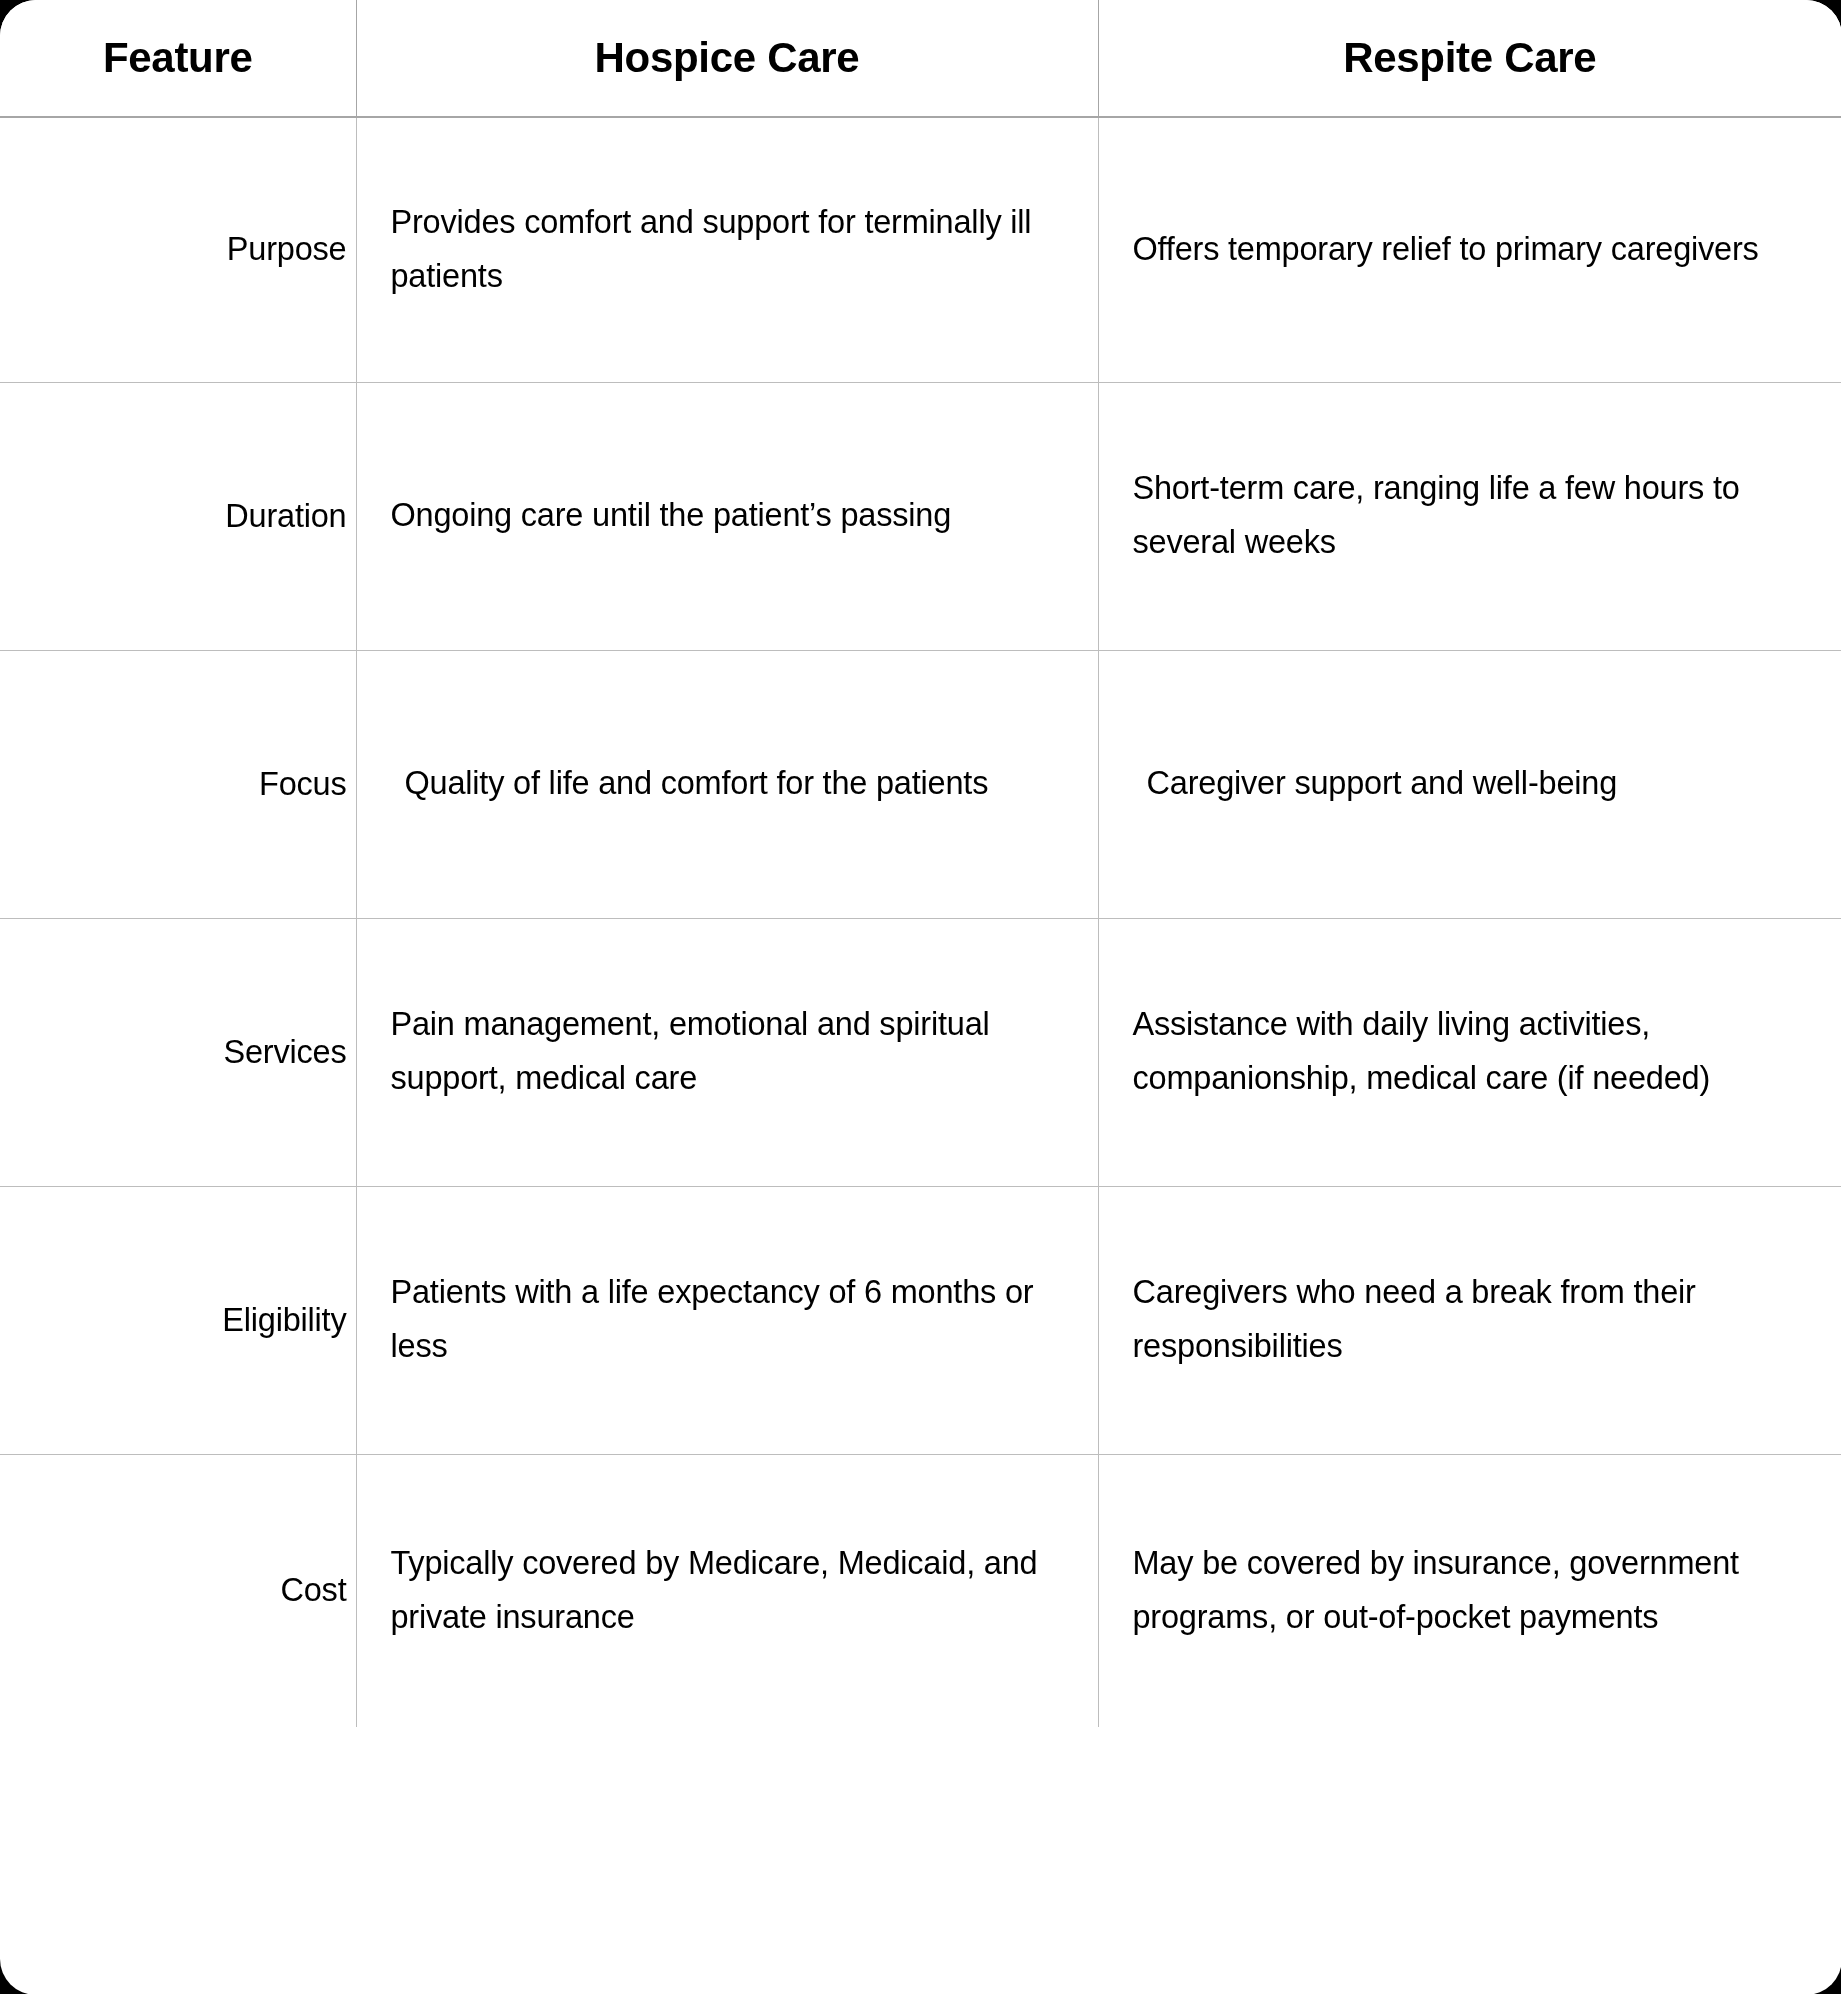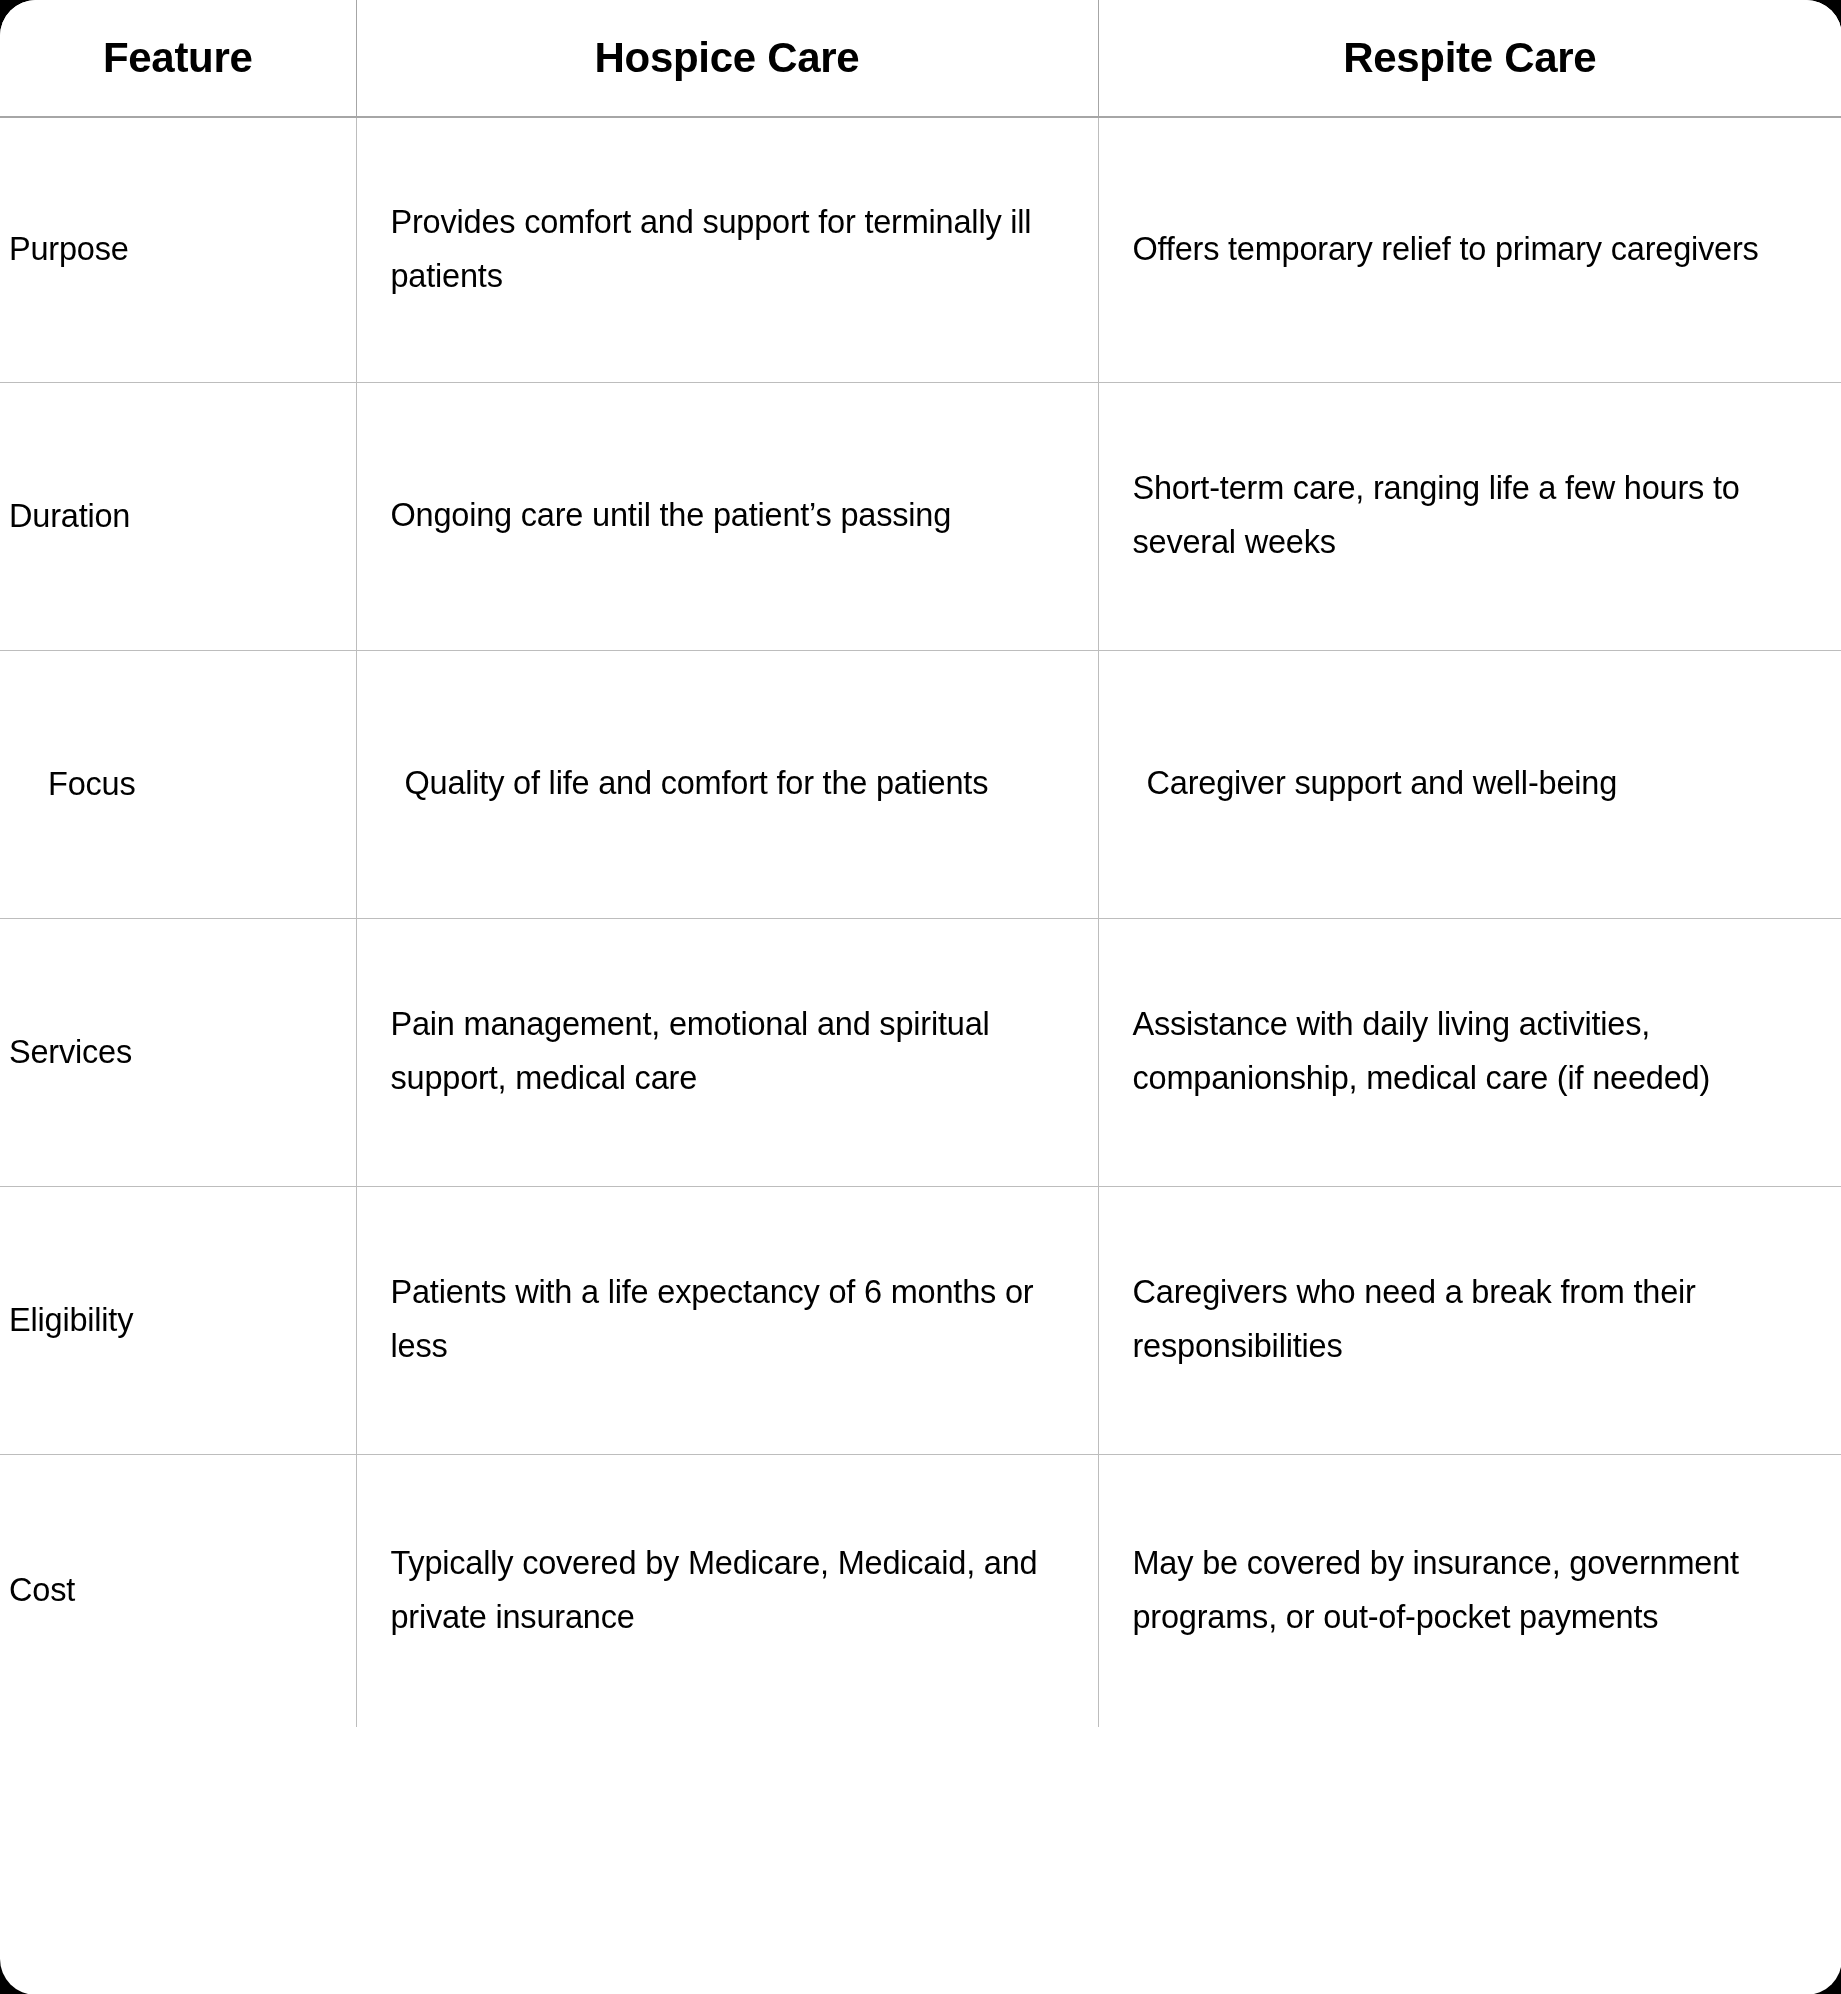--- a/index.html
+++ b/index.html
@@ -67,21 +67,21 @@
     border-bottom: 1.9px solid #bdbdbd;
     border-right: 1.9px solid #bdbdbd;
     vertical-align: middle;
     color: #000000;
     box-sizing: border-box;
   }
   tbody tr:last-child td { border-bottom: none; }
   tbody td:last-child { border-right: none; }
 
   td.feature-cell {
-    text-align: left;
+    text-align: right;
     font-size: 32.5px;
     font-weight: 400;
     letter-spacing: -0.2px;
     padding: 0 9px;
   }
 
   td.value-cell {
     text-align: left;
     font-size: 32.5px;
     font-weight: 400;

